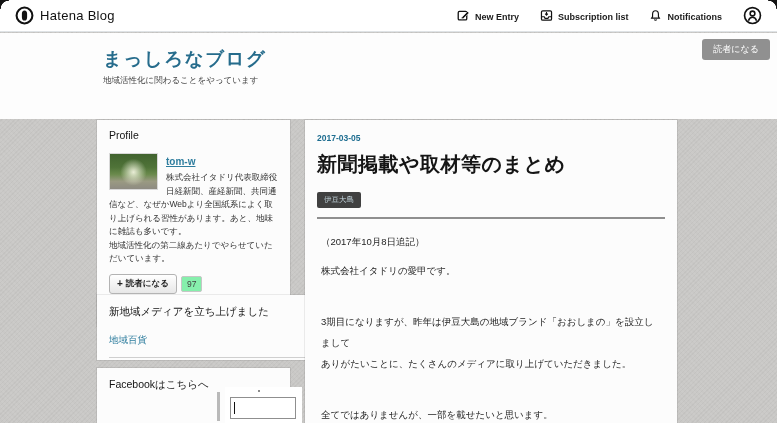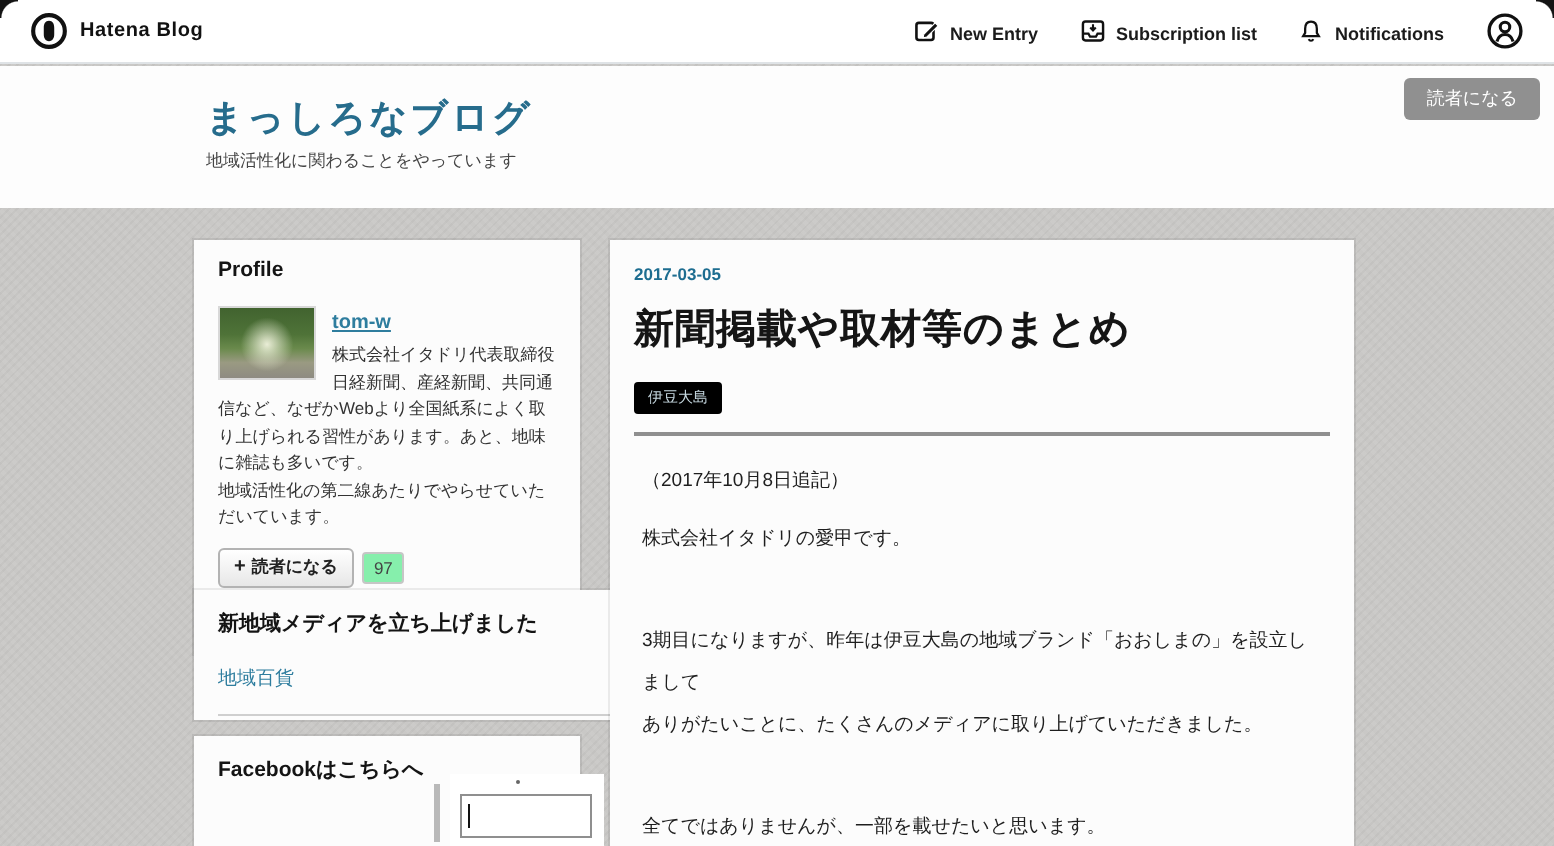--- a/index.html
+++ b/index.html
@@ -11,35 +11,35 @@
       repeating-linear-gradient(-45deg, rgba(0,0,0,.03) 0 1px, transparent 1px 3px);
     font-family:"Liberation Sans","DejaVu Sans",sans-serif;
     color:#222;
   }
   
   .globalheader{
     position:absolute;top:0;left:0;right:0;height:32px;background:#fff;
     border-bottom:1px solid #dfe3e6;display:flex;align-items:center;
     padding:0 15px;box-sizing:border-box;z-index:10;
   }
-  .logo{display:flex;align-items:center;gap:6px;font-weight:bold;font-size:10px;color:#111;letter-spacing:.3px;}
+  .logo{display:flex;align-items:center;gap:6px;font-weight:normal;font-size:13px;color:#111;letter-spacing:.3px;}
   .gh-nav{margin-left:auto;display:flex;align-items:center;gap:21px;}
   .gh-item{display:flex;align-items:flex-end;gap:5px;font-size:9px;font-weight:bold;color:#1b1b1b;cursor:pointer;}
   .gh-icon{display:inline-flex;}
   
-  .blogheader{position:absolute;top:33px;left:0;right:0;height:71px;background:#fdfdfd;}
+  .blogheader{position:absolute;top:33px;left:0;right:0;height:86px;background:#fdfdfd;}
   .blog-title{position:absolute;left:103px;top:13px;font-size:18.5px;font-weight:bold;color:#266c8c;letter-spacing:1.5px;margin:0;}
   .blog-subtitle{position:absolute;left:103px;top:42px;font-size:8.5px;color:#454545;}
   .header-subscribe{
     position:absolute;right:7px;top:6px;background:#909090;color:#fff;
     font-size:9px;padding:4px 11px;border-radius:3px;border:none;cursor:pointer;
   }
   
   .card{position:absolute;background:#fcfcfc;box-shadow:0 0 0 1px rgba(0,0,0,.07);box-sizing:border-box;z-index:1;}
-  .module-title{font-size:10.5px;font-weight:bold;color:#141414;margin:0 0 10px;}
+  .module-title{font-size:10.5px;font-weight:normal;color:#141414;margin:0 0 10px;}
   
   #profile-card{left:97px;top:120px;width:193px;min-height:160px;padding:9px 12px 10px;}
   .avatar{float:left;width:49px;height:37px;margin:2px 8px 3px 0;border:1px solid #d8d8d8;box-sizing:border-box;
     background:
       radial-gradient(ellipse 40% 55% at 50% 52%, #e9edd6 0%, rgba(233,237,214,0) 70%),
       linear-gradient(180deg,#41632f 0%,#4f7338 38%,#6a8a4c 58%,#9a9a82 78%,#8e8b82 100%);
   }
   .username{font-size:10px;font-weight:bold;color:#2e7d9e;text-decoration:underline;cursor:pointer;display:inline-block;margin:1px 0 4px;}
   .bio{font-size:8.5px;line-height:13.5px;color:#333;}
   .subscribe-row{margin-top:8px;display:flex;align-items:center;gap:4px;clear:none;}
@@ -57,21 +57,21 @@
   
   .fb-divider{position:absolute;left:217px;top:392px;width:3px;height:29px;background:#b9b9b9;z-index:6;}
   .fb-panel{position:absolute;left:225px;top:387px;width:77px;height:36px;background:#fff;z-index:5;}
   .fb-input{position:absolute;left:5px;top:10px;width:66px;height:22px;border:1px solid #8f8f8f;background:#fff;box-sizing:border-box;cursor:text;}
   .caret{position:absolute;left:3px;top:4px;width:1px;height:12px;background:#111;}
   .fb-dot{position:absolute;left:33px;top:3px;width:2px;height:2px;background:#666;border-radius:50%;}
   
   #main-card{left:305px;top:120px;width:372px;height:310px;padding:7px 12px;}
   .entry-date{font-size:8.5px;font-weight:bold;color:#1d6d90;cursor:pointer;display:inline-block;}
   .entry-title{font-size:20px;font-weight:bold;color:#151515;letter-spacing:.5px;margin:6px 0 10px;cursor:pointer;}
-  .tag{display:inline-block;background:#000000;color:#c6d8e0;font-size:7.5px;padding:3px 7px;border-radius:2px;cursor:pointer;}
+  .tag{display:inline-block;background:#404040;color:#c6d8e0;font-size:7.5px;padding:3px 7px;border-radius:2px;cursor:pointer;}
   .entry-hr{border:none;border-top:2px solid #8f8f8f;margin:9px 0 12px;}
   .entry-body p{margin:0 4px 8px;font-size:9.5px;line-height:21px;color:#1e1e1e;white-space:pre-line;}
   .entry-body p:empty{height:14px;}
   
   .corner{position:absolute;width:9px;height:9px;z-index:99;pointer-events:none;}
   .corner-tl{left:0;top:0;background:radial-gradient(circle at 100% 100%, rgba(0,0,0,0) 8px, #141414 8.6px);}
   .corner-tr{right:0;top:0;background:radial-gradient(circle at 0% 100%, rgba(0,0,0,0) 8px, #141414 8.6px);}
 </style>
 </head>
 <body>

